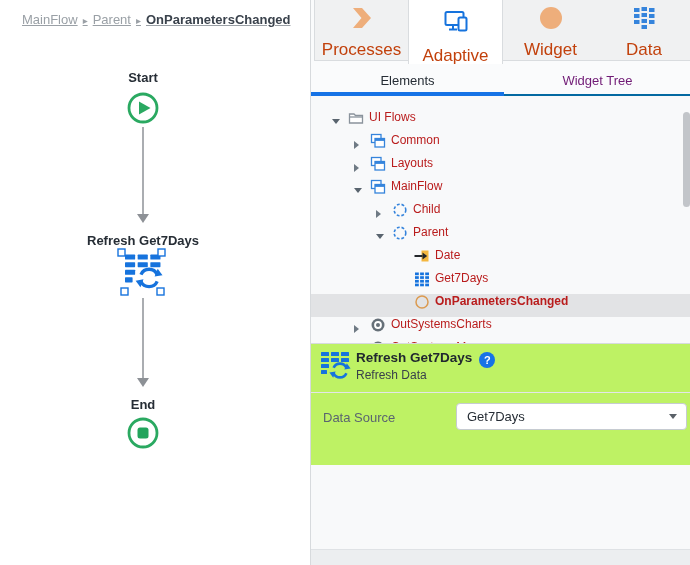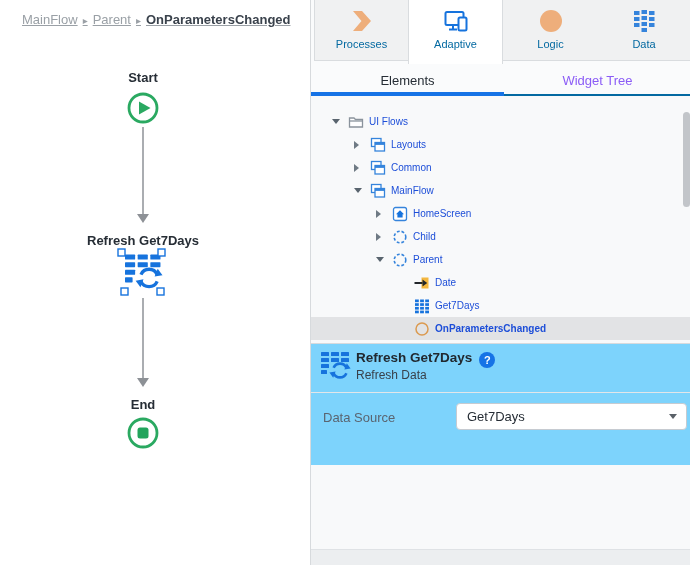--- a/index.html
+++ b/index.html
@@ -18,42 +18,42 @@
   .flow-line{position:absolute;left:142px;width:2px;background:#aaadb1;}
   .flow-arrow{position:absolute;left:137px;width:0;height:0;
     border-left:6px solid transparent;border-right:6px solid transparent;border-top:9px solid #8d9196;}
   .node-svg{position:absolute;}
   
   #panel{position:absolute;left:310px;top:0;width:380px;height:565px;background:#f8f9fa;border-left:1px solid #d7dadd;box-sizing:border-box;}
   .tabs{position:absolute;left:0;top:0;width:380px;height:68px;background:#fafbfc;}
   .tab{position:absolute;top:0;height:61px;background:#f0f1f2;border-bottom:1px solid #d9dcdf;box-sizing:border-box;
     display:flex;flex-direction:column;align-items:center;justify-content:flex-start;cursor:pointer;}
   .tab .ticon{height:30px;display:flex;align-items:center;margin-top:6px;}
-  .tab .tlabel{font-size:11px;color:#0369a1;margin-top:2px;}
+  .tab .tlabel{font-size:17px;color:#c2410c;margin-top:10px;}
   .tab.active{background:#ffffff;height:68px;border-bottom:none;border-left:1px solid #d9dcdf;border-right:1px solid #d9dcdf;}
   .tab.b-left{border-left:1px solid #d9dcdf;}
   .tab.b-right{border-right:1px solid #d9dcdf;}
   .subtabs{position:absolute;left:0;top:64px;width:380px;height:32px;background:#fafbfc;border-bottom:2px solid #0369a1;box-sizing:border-box;}
   .subtab{position:absolute;top:0;height:32px;display:flex;align-items:center;justify-content:center;font-size:13px;cursor:pointer;}
   .subtab.active{color:#262d35;}
-  .subtab.inactive{color:#8b5cf6;text-align:center;}
+  .subtab.inactive{color:#701a75;text-align:center;}
   .subtab-underline{position:absolute;left:0;top:28px;width:193px;height:4px;background:#1673e6;}
   
   .tree{position:absolute;left:0;top:100px;width:380px;height:343px;background:#f8f9fa;overflow:hidden;padding-top:10px;box-sizing:border-box;}
-  .row{display:flex;align-items:center;height:23px;font-size:10px;color:#1d4ed8;white-space:nowrap;cursor:pointer;}
+  .row{display:flex;height:23px;font-size:12px;color:#b91c1c;white-space:nowrap;cursor:pointer;}
   .row.selected{background:#e2e3e5;}
   .row.selected .lbl{font-weight:700;}
   .lv0{padding-left:21px;} .lv1{padding-left:43px;} .lv2{padding-left:65px;} .lv3{padding-left:87px;}
   .caret{width:16px;display:inline-flex;align-items:center;flex:none;}
   .caret-right{width:0;height:0;border-top:4px solid transparent;border-bottom:4px solid transparent;border-left:5.5px solid #6f7a84;}
   .caret-down{width:0;height:0;border-left:4px solid transparent;border-right:4px solid transparent;border-top:5.5px solid #59646e;}
   .ticon16{width:16px;height:16px;flex:none;margin-right:5px;display:inline-flex;align-items:center;justify-content:center;}
   .scrollthumb{position:absolute;right:1px;top:12px;width:7px;height:95px;border-radius:4px;background:#c2c5c9;}
   
-  .props{position:absolute;left:0;top:343px;width:380px;height:122px;background:#7dd3fc;border-top:1px solid #d7dadd;box-sizing:border-box;}
+  .props{position:absolute;left:0;top:343px;width:380px;height:122px;background:#bef264;border-top:1px solid #d7dadd;box-sizing:border-box;}
   .props-icon{position:absolute;left:10px;top:6px;}
   .props-title{position:absolute;left:45px;top:6px;font-size:13.5px;font-weight:700;color:#21282f;white-space:nowrap;}
   .help-badge{display:inline-block;width:16px;height:16px;border-radius:50%;background:#1673e6;color:#fff;
     font-size:11px;font-weight:700;text-align:center;line-height:16px;margin-left:7px;vertical-align:-2px;cursor:pointer;}
   .props-subtitle{position:absolute;left:45px;top:24px;font-size:12px;color:#39414b;}
   .props-divider{position:absolute;left:0;top:48px;width:380px;height:1px;background:#e3e6e9;}
   .field-label{position:absolute;left:12px;top:66px;font-size:13px;color:#5a6470;}
   .dropdown{position:absolute;left:145px;top:59px;width:231px;height:27px;background:#fff;border:1px solid #c6cbd1;border-radius:4px;
     box-sizing:border-box;display:flex;align-items:center;cursor:pointer;}
   .dropdown .val{font-size:13px;color:#262d35;padding-left:10px;flex:1;}
@@ -140,21 +140,21 @@
         </svg>
       </span>
       <span class="tlabel">Adaptive</span>
     </div>
     <div class="tab" style="left:192px;width:95px">
       <span class="ticon">
         <svg width="24" height="24" viewBox="0 0 24 24">
             <circle cx="12" cy="12" r="11" fill="#eeae7b"></circle>
           </svg>
       </span>
-      <span class="tlabel">Logic</span>
+      <span class="tlabel">Widget</span>
     </div>
     <div class="tab b-right" style="left:287px;width:93px">
       <span class="ticon">
         <svg width="24" height="24" viewBox="0 0 24 24">
           <g fill="#3584dc">
             <rect x="2" y="2" width="5.5" height="4"></rect>
               <rect x="9.5" y="1" width="5.5" height="4"></rect>
               <rect x="17" y="2" width="5.5" height="4"></rect>
             <rect x="2" y="8" width="5.5" height="4"></rect>
               <rect x="9.5" y="7" width="5.5" height="4"></rect>
@@ -199,63 +199,51 @@
       <span class="caret">
           <span class="caret-right"></span>
         </span>
       <span class="ticon16">
         <svg width="16" height="16" viewBox="0 0 16 16">
             <rect x="1.5" y="1.5" width="9.5" height="8" fill="#fff" stroke="#3584dc" stroke-width="1.3"></rect>
             <rect x="5" y="5.5" width="9.5" height="8.5" fill="#fff" stroke="#3584dc" stroke-width="1.3"></rect>
             <rect x="5" y="5.5" width="9.5" height="2.4" fill="#3584dc"></rect>
           </svg>
       </span>
-      <span class="lbl">Layouts</span>
+      <span class="lbl">Common</span>
     </div>
 
     <div class="row lv1">
       <span class="caret">
           <span class="caret-right"></span>
         </span>
       <span class="ticon16">
         <svg width="16" height="16" viewBox="0 0 16 16">
             <rect x="1.5" y="1.5" width="9.5" height="8" fill="#fff" stroke="#3584dc" stroke-width="1.3"></rect>
             <rect x="5" y="5.5" width="9.5" height="8.5" fill="#fff" stroke="#3584dc" stroke-width="1.3"></rect>
             <rect x="5" y="5.5" width="9.5" height="2.4" fill="#3584dc"></rect>
           </svg>
       </span>
-      <span class="lbl">Common</span>
+      <span class="lbl">Layouts</span>
     </div>
 
     <div class="row lv1">
       <span class="caret">
           <span class="caret-down"></span>
         </span>
       <span class="ticon16">
         <svg width="16" height="16" viewBox="0 0 16 16">
             <rect x="1.5" y="1.5" width="9.5" height="8" fill="#fff" stroke="#3584dc" stroke-width="1.3"></rect>
             <rect x="5" y="5.5" width="9.5" height="8.5" fill="#fff" stroke="#3584dc" stroke-width="1.3"></rect>
             <rect x="5" y="5.5" width="9.5" height="2.4" fill="#3584dc"></rect>
           </svg>
       </span>
       <span class="lbl">MainFlow</span>
     </div>
 
-    <div class="row lv2">
-      <span class="caret">
-          <span class="caret-right"></span>
-        </span>
-      <span class="ticon16">
-        <svg width="16" height="16" viewBox="0 0 16 16">
-            <rect x="1.5" y="1.5" width="13" height="13" rx="2" fill="#fff" stroke="#3584dc" stroke-width="1.3"></rect>
-            <path d="M8 4.2 L12 8.2 H10.6 V11.5 H5.4 V8.2 H4 Z" fill="#1673dd"></path>
-          </svg>
-      </span>
-      <span class="lbl">HomeScreen</span>
-    </div>
 
     <div class="row lv2">
       <span class="caret">
           <span class="caret-right"></span>
         </span>
       <span class="ticon16">
         <svg width="16" height="16" viewBox="0 0 16 16">
             <circle cx="8" cy="8" r="5.8" fill="none" stroke="#3584dc" stroke-width="1.6" stroke-dasharray="2.8 1.9"></circle>
           </svg>
       </span>

